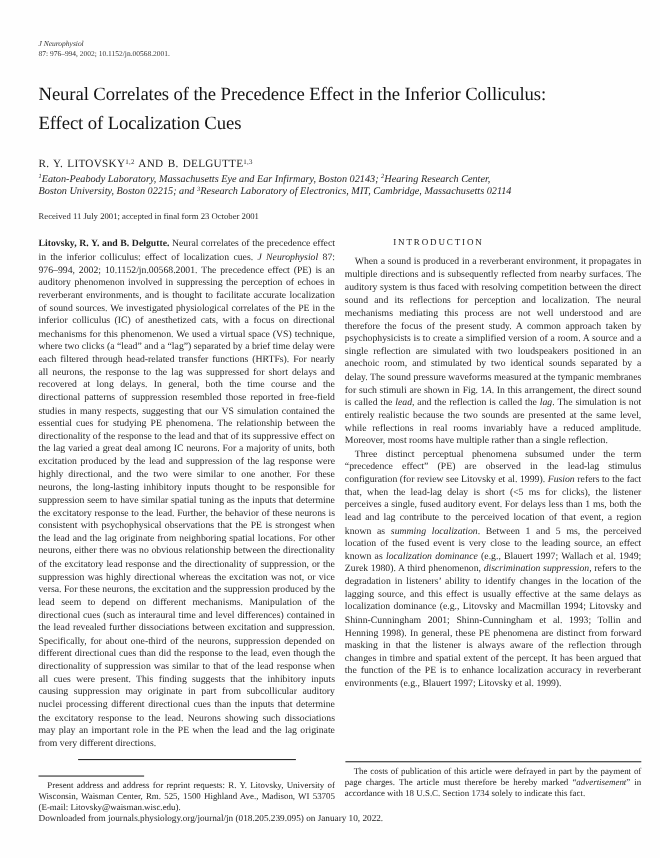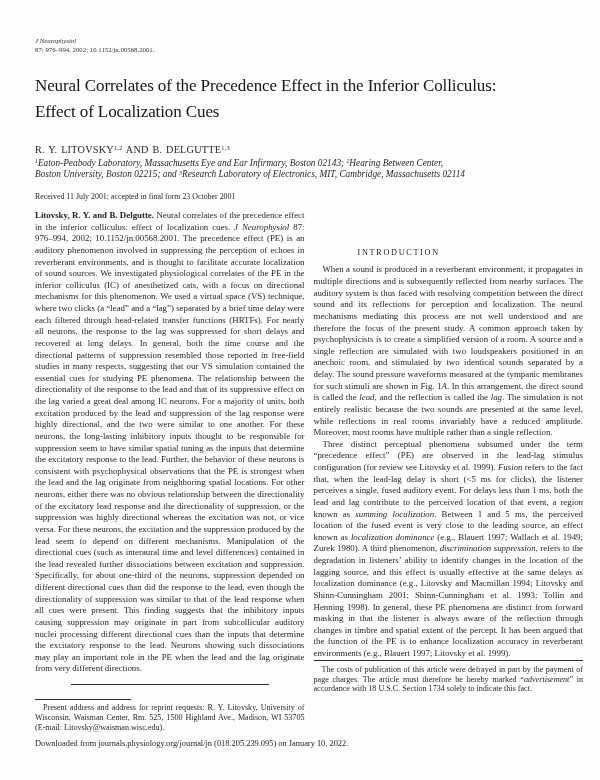--- a/index.html
+++ b/index.html
@@ -15,21 +15,21 @@
   }
   .masthead { padding-top: 36px; font-size: 6.8px; line-height: 9px; color: #333; }
   .jname { font-style: italic; }
   .title { margin: 19px 0 0; font-weight: normal; font-size: 17px; line-height: 25.5px; color: #151515; }
   .tline { display: block; white-space: nowrap; letter-spacing: -0.1px; }
   .authors { margin-top: 20px; font-size: 10.2px; letter-spacing: 0.25px; word-spacing: 1px; }
   .affil { font-style: italic; font-size: 9.3px; line-height: 11.2px; }
   .affil.first { margin-top: 3px; }
   .received { margin-top: 12px; font-size: 7.9px; }
   sup { font-size: 62%; line-height: 0; vertical-align: baseline; position: relative; top: -0.45em; }
-  .columns { margin-top: 15px; display: flex; gap: 9px; height: 510px; align-items: center; }
+  .columns { margin-top: 15px; display: flex; gap: 9px; height: 510px; }
   .col { width: 270px; box-sizing: border-box; }
   .abstract { margin: 0; font-size: 8.85px; line-height: 11.62px; text-align: justify; }
   .abstract b { font-weight: bold; }
   .end-rule { width: 198px; margin: 9px auto 0; border-top: 1px solid #2b2b2b; }
   .fn-rule { width: 96px; margin-top: 14px; border-top: 1px solid #2b2b2b; }
   .footnote { margin: 3px 0 0; font-size: 8.1px; line-height: 9.9px; text-align: justify; }
   .indent { text-indent: 8px; }
   .col.right { display: flex; flex-direction: column; justify-content: space-between; }
   .sec { margin: 0 0 7px; font-size: 8.2px; font-weight: normal; letter-spacing: 1.7px; color: #222; padding-left: 44px; }
   .body-par { margin: 0; font-size: 8.85px; line-height: 11.62px; text-align: justify; text-indent: 9px; }
@@ -47,21 +47,21 @@
     <div class="jcite">87: 976–994, 2002; 10.1152/jn.00568.2001.</div>
   </header>
 
   <h1 class="title">
     <span class="tline">Neural Correlates of the Precedence Effect in the Inferior Colliculus:</span>
     <span class="tline">Effect of Localization Cues</span>
   </h1>
 
   <div class="authors"><span>R. Y. LITOVSKY</span><sup>1,2</sup><span> AND B. DELGUTTE</span><sup>1,3</sup></div>
 
-  <div class="affil first"><sup>1</sup><span>Eaton-Peabody Laboratory, Massachusetts Eye and Ear Infirmary, Boston 02143; </span><sup>2</sup><span>Hearing Between Center,</span></div>
+  <div class="affil first"><sup>1</sup><span>Eaton-Peabody Laboratory, Massachusetts Eye and Ear Infirmary, Boston 02143; </span><sup>2</sup><span>Hearing Research Center,</span></div>
   <div class="affil"><span>Boston University, Boston 02215; and </span><sup>3</sup><span>Research Laboratory of Electronics, MIT, Cambridge, Massachusetts 02114</span></div>
 
   <div class="received">Received 11 July 2001; accepted in final form 23 October 2001</div>
 
   <div class="columns">
 
     <div class="col left">
       <p class="abstract"><b>Litovsky, R. Y. and B. Delgutte.</b><span> Neural correlates of the precedence effect in the inferior colliculus: effect of localization cues. </span><i>J Neurophysiol</i><span> 87: 976–994, 2002; 10.1152/jn.00568.2001. The precedence effect (PE) is an auditory phenomenon involved in suppressing the perception of echoes in reverberant environments, and is thought to facilitate accurate localization of sound sources. We investigated physiological correlates of the PE in the inferior colliculus (IC) of anesthetized cats, with a focus on directional mechanisms for this phenomenon. We used a virtual space (VS) technique, where two clicks (a “lead” and a “lag”) separated by a brief time delay were each filtered through head-related transfer functions (HRTFs). For nearly all neurons, the response to the lag was suppressed for short delays and recovered at long delays. In general, both the time course and the directional patterns of suppression resembled those reported in free-field studies in many respects, suggesting that our VS simulation contained the essential cues for studying PE phenomena. The relationship between the directionality of the response to the lead and that of its suppressive effect on the lag varied a great deal among IC neurons. For a majority of units, both excitation produced by the lead and suppression of the lag response were highly directional, and the two were similar to one another. For these neurons, the long-lasting inhibitory inputs thought to be responsible for suppression seem to have similar spatial tuning as the inputs that determine the excitatory response to the lead. Further, the behavior of these neurons is consistent with psychophysical observations that the PE is strongest when the lead and the lag originate from neighboring spatial locations. For other neurons, either there was no obvious relationship between the directionality of the excitatory lead response and the directionality of suppression, or the suppression was highly directional whereas the excitation was not, or vice versa. For these neurons, the excitation and the suppression produced by the lead seem to depend on different mechanisms. Manipulation of the directional cues (such as interaural time and level differences) contained in the lead revealed further dissociations between excitation and suppression. Specifically, for about one-third of the neurons, suppression depended on different directional cues than did the response to the lead, even though the directionality of suppression was similar to that of the lead response when all cues were present. This finding suggests that the inhibitory inputs causing suppression may originate in part from subcollicular auditory nuclei processing different directional cues than the inputs that determine the excitatory response to the lead. Neurons showing such dissociations may play an important role in the PE when the lead and the lag originate from very different directions.</span></p>
       <div class="end-rule"></div>
       <div class="fn-rule"></div>

